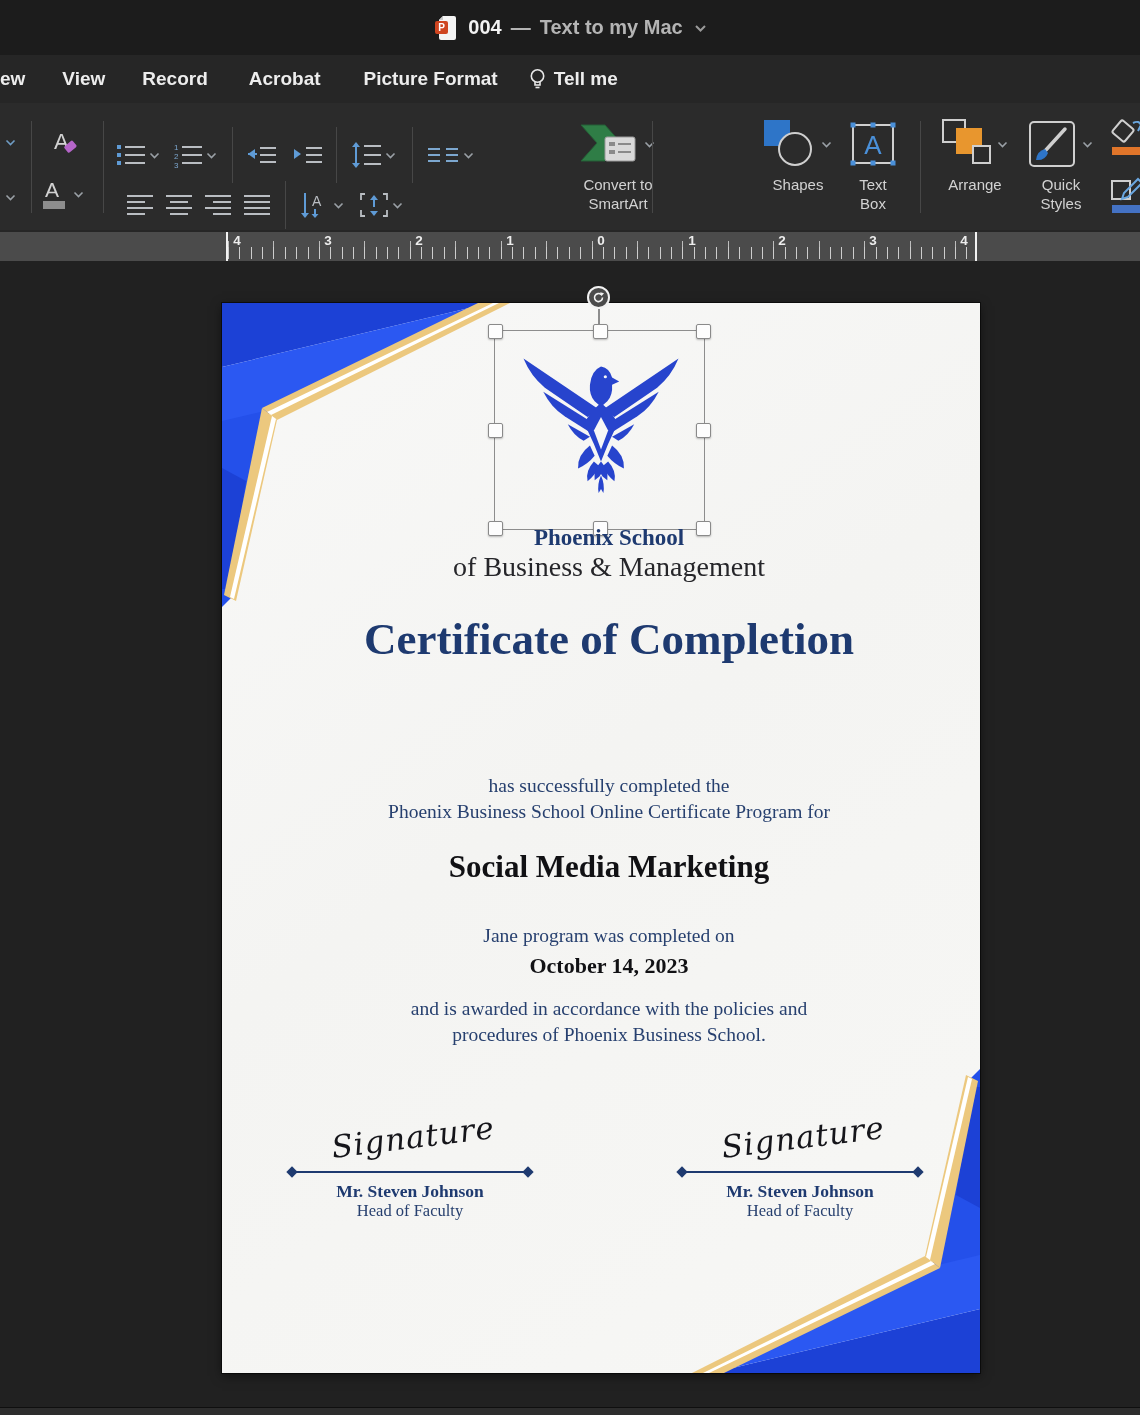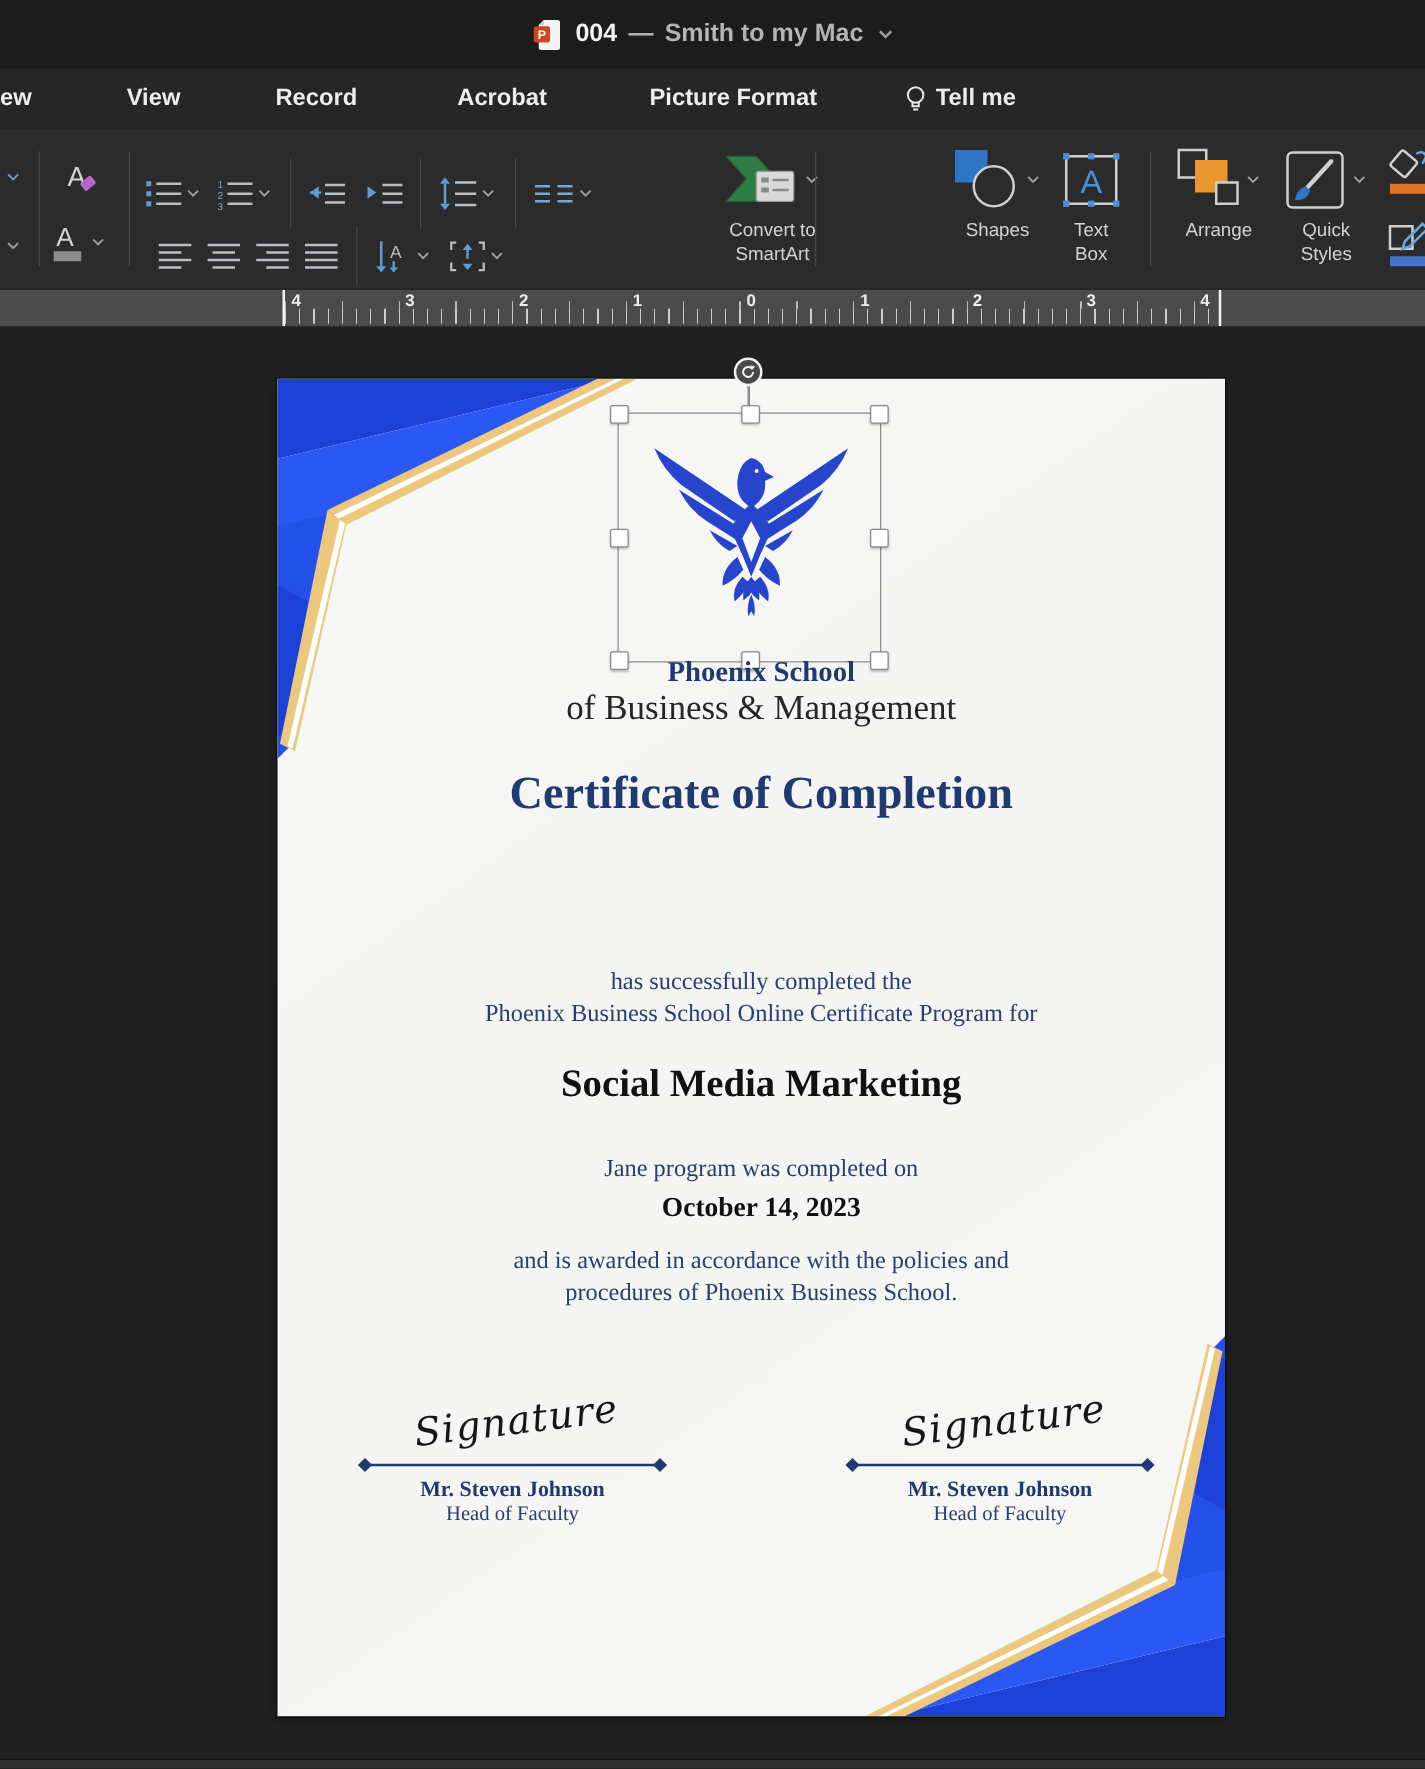--- a/index.html
+++ b/index.html
@@ -9,21 +9,21 @@
     -webkit-font-smoothing:antialiased;
   }
   
   .titlebar{position:absolute;left:0;top:0;width:100%;height:55px;background:#1c1c1c;}
   .title-center{position:absolute;left:0;right:0;top:0;height:55px;display:flex;align-items:center;justify-content:center;gap:9px;}
   .ppt-icon{width:26px;height:26px;display:inline-block;}
   .doc-title{color:#f2f2f2;font-size:20px;font-weight:700;}
   .save-sep,.save-status{color:#b4b4b4;font-size:20px;font-weight:700;}
   .title-chevron{margin-left:2px;}
   
-  .menubar{position:absolute;left:0;top:55px;width:100%;height:48px;background:#262626;display:flex;align-items:center;color:#ededed;font-size:19px;font-weight:600;gap:39px;}
+  .menubar{position:absolute;left:0;top:55px;width:100%;height:48px;background:#262626;display:flex;align-items:center;color:#ededed;font-size:19px;font-weight:600;}
   .menu-item{white-space:nowrap;cursor:default;}
   .mi-ew{margin-left:0;}
   .mi-view{margin-left:37px;}
   .mi-record{margin-left:37px;}
   .mi-acrobat{margin-left:41px;}
   .mi-pf{margin-left:43px;}
   .mi-tellme{margin-left:31px;display:flex;align-items:center;gap:8px;}
   
   .ribbon{position:absolute;left:0;top:103px;width:100%;height:127px;background:#2b2b2b;border-bottom:1px solid #1f1f1f;}
   .rb-divider{position:absolute;top:18px;width:1px;height:92px;background:#474747;}
@@ -47,21 +47,21 @@
   .paper{position:absolute;left:222px;top:42px;width:758px;height:1070px;
      background:linear-gradient(145deg,#f8f8f7 0%,#f4f4f2 45%,#f7f7f5 100%);
      box-shadow:0 0 0 1px rgba(0,0,0,.55),0 3px 10px rgba(0,0,0,.5);}
   .decor{position:absolute;pointer-events:none;}
   .decor-tl{left:0;top:0;}
   .decor-br{right:0;bottom:0;transform:rotate(180deg);}
   
   .cert-text{position:absolute;left:0;right:0;text-align:center;font-family:"Liberation Serif",serif;padding-left:16px;}
   .school-name{top:222px;font-size:23px;font-weight:700;color:var(--navy,#1e3a70);}
   .school-sub{top:248px;font-size:28px;color:#26262a;}
-  .cert-title{top:310px;font-size:37px;font-weight:700;color:var(--navy,#1e3a70);}
+  .cert-title{top:310px;font-size:45px;font-weight:700;color:var(--navy,#1e3a70);}
   .recipient{top:394px;font-size:33px;font-weight:700;color:#111114;}
   .body-line1{top:472px;}
   .body-line2{top:498px;}
   .body-small{font-size:19.5px;color:var(--navy-soft,#27406f);}
   .course{top:546px;font-size:31px;font-weight:700;color:#111114;}
   .completed-label{top:622px;}
   .completion-date{top:650px;font-size:22px;font-weight:700;color:#111114;}
   .policy1{top:695px;}
   .policy2{top:721px;}
   
@@ -100,21 +100,21 @@
       <span class="ppt-icon">
         <svg width="26" height="26" viewBox="0 0 26 26">
           <path d="M10,1 h11 a2,2 0 0 1 2,2 v20 a2,2 0 0 1 -2,2 h-13 a2,2 0 0 1 -2,-2 v-18 z" fill="#f4f4f4"></path>
           <path d="M10,1 l-4,4 h4 z" fill="#c9c9c9"></path>
           <rect x="2" y="6" width="13" height="13" rx="2" fill="#cf4520"></rect>
           <text x="8.5" y="16" font-size="10" font-weight="bold" fill="#fff" text-anchor="middle" font-family="Liberation Sans, sans-serif">P</text>
         </svg>
       </span>
       <span class="doc-title">004</span>
       <span class="save-sep">—</span>
-      <span class="save-status">Smith to my Mac</span>
+      <span class="save-status">Text to my Mac</span>
       <span class="title-chevron">
         <svg width="13" height="9" viewBox="0 0 13 9">
             <polyline points="2,2 6.5,6.5 11,2" fill="none" stroke="#9a9a9a" stroke-width="2"></polyline>
           </svg>
       </span>
     </div>
   </div>
 
   <nav class="menubar">
     <span class="menu-item mi-ew">ew</span>

